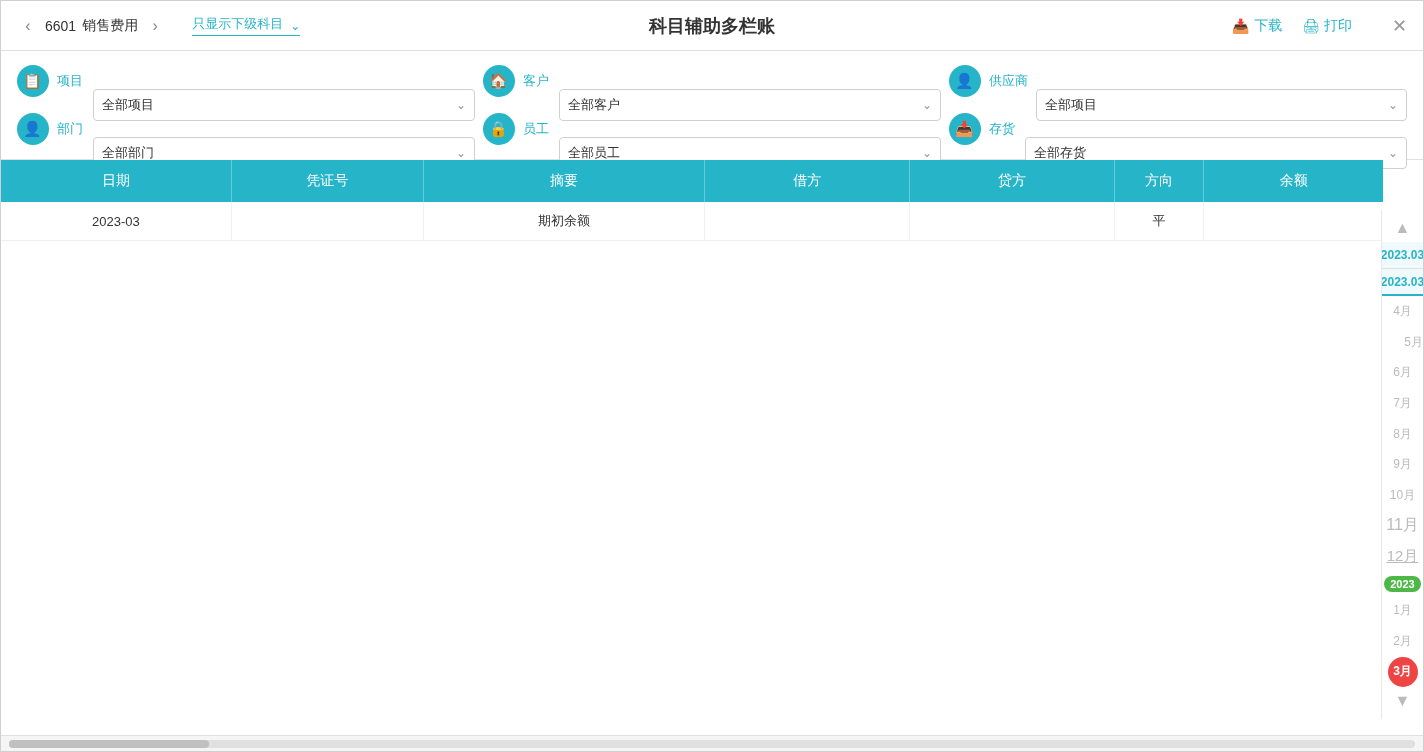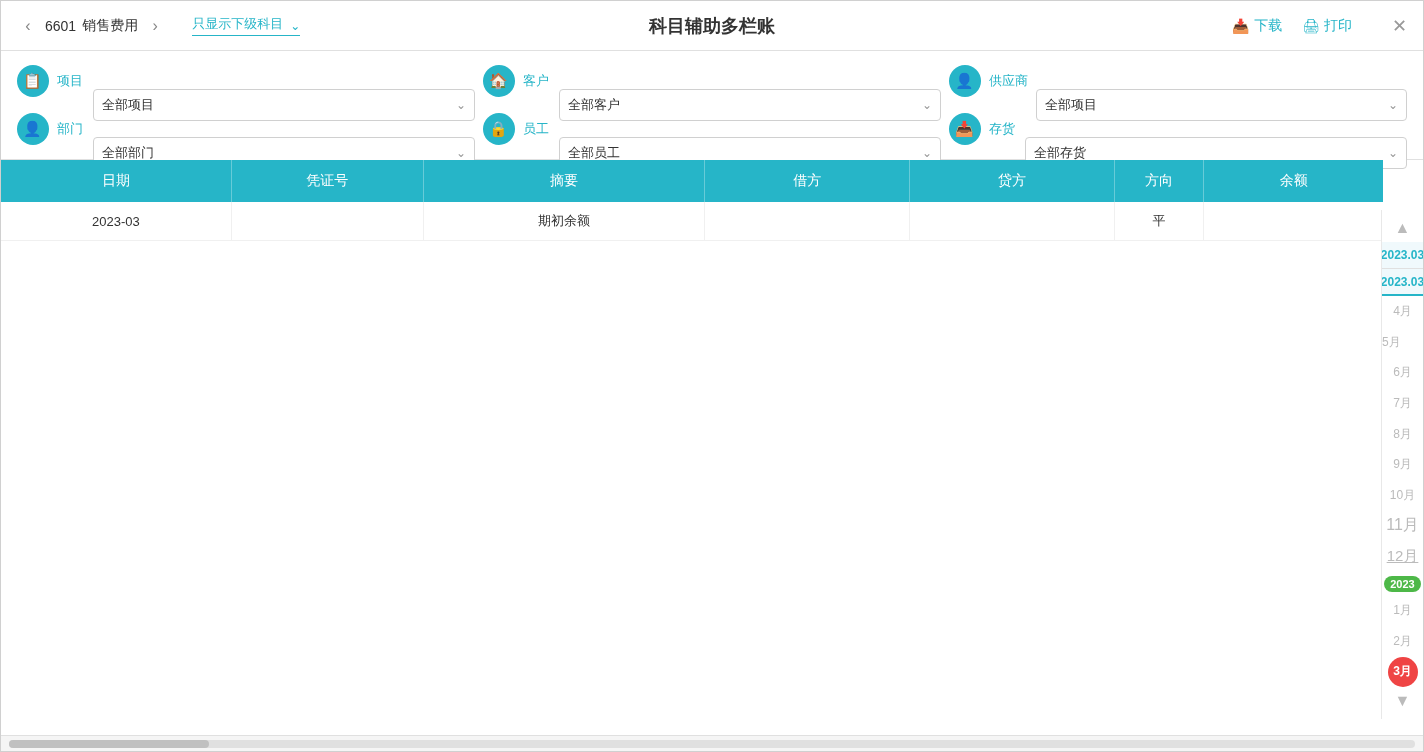--- a/index.html
+++ b/index.html
@@ -358,21 +358,21 @@
 
       <div style="width: 100%; height: 30px; display: flex; align-items: center; justify-content: center; font-size: 12px; color: rgb(38, 181, 200); font-weight: bold; background: rgb(240, 249, 252); border-bottom: 1px solid rgb(224, 224, 224); cursor: pointer;">
             <span>2023.03</span>
           </div>
           <div style="width: 100%; height: 30px; display: flex; align-items: center; justify-content: center; font-size: 12px; color: rgb(38, 181, 200); font-weight: bold; background: rgb(240, 249, 252); border-bottom: 2px solid rgb(38, 181, 200); cursor: pointer;">
             <span>2023.03</span>
           </div>
           <div style="width: 100%; height: 34px; display: flex; align-items: center; justify-content: center; font-size: 12px; color: rgb(187, 187, 187); cursor: pointer;">
             <span>4月</span>
           </div>
-          <div style="width: 100%; height: 34px; display: flex; align-items: center; justify-content: flex-start; font-size: 12px; color: rgb(187, 187, 187); cursor: pointer;">
+          <div style="width: 100%; height: 34px; display: flex; align-items: center; justify-content: flex-end; font-size: 12px; color: rgb(187, 187, 187); cursor: pointer;">
             <span>5月</span>
           </div>
           <div style="width: 100%; height: 34px; display: flex; align-items: center; justify-content: center; font-size: 12px; color: rgb(187, 187, 187); cursor: pointer;">
             <span>6月</span>
           </div>
           <div style="width: 100%; height: 34px; display: flex; align-items: center; justify-content: center; font-size: 12px; color: rgb(187, 187, 187); cursor: pointer;">
             <span>7月</span>
           </div>
           <div style="width: 100%; height: 34px; display: flex; align-items: center; justify-content: center; font-size: 12px; color: rgb(187, 187, 187); cursor: pointer;">
             <span>8月</span>

